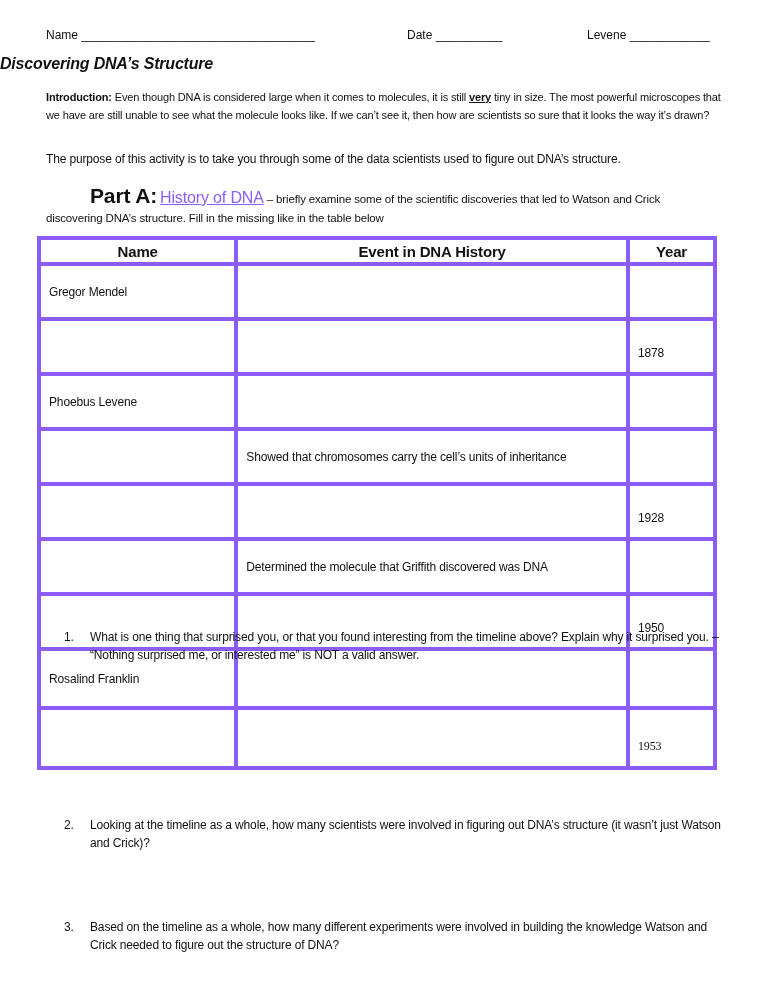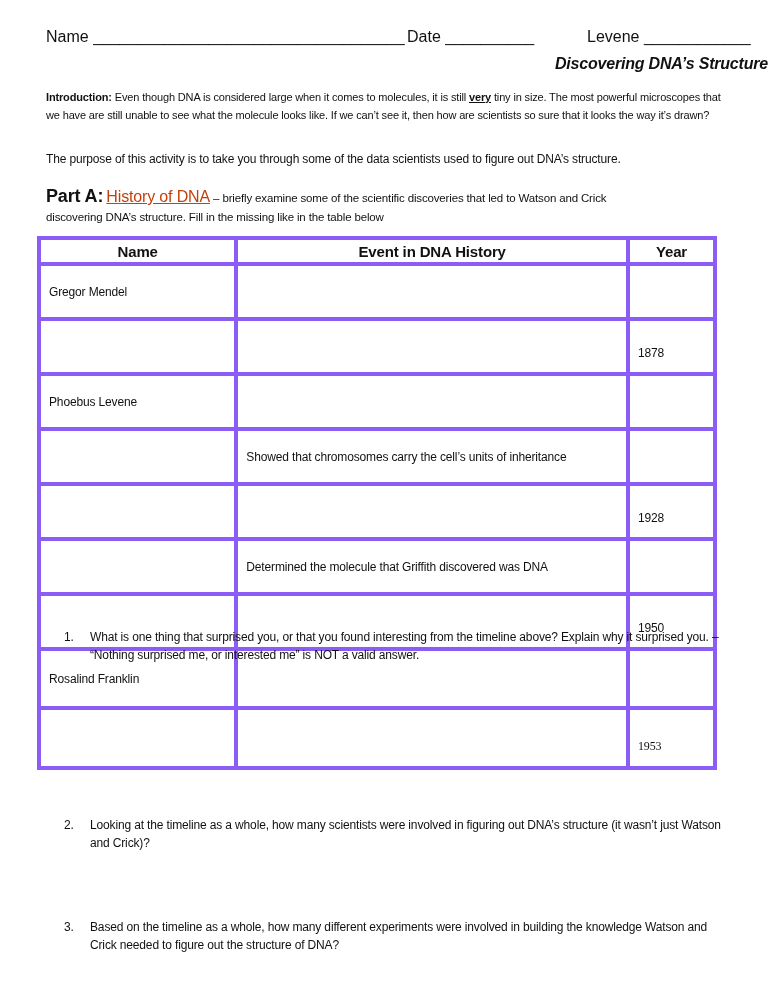--- a/index.html
+++ b/index.html
@@ -1,41 +1,41 @@
 <!DOCTYPE html>
 <html><head>
 <meta charset="utf-8">
 <style>
   html, body { margin: 0; padding: 0; background: #ffffff; }
   body {
     width: 768px; height: 994px; position: relative; overflow: hidden;
     font-family: "Liberation Sans", sans-serif; color: #111;
   }
   .abs { position: absolute; }
-  .hdr { font-size: 16px; top: 28px; letter-spacing: 0px; }
+  .hdr { font-size: 12px; top: 28px; letter-spacing: 0px; }
   .title {
-    position: absolute; top: 55px; left: 0; width: 768px; text-align: right;
+    position: absolute; top: 55px; left: 0; width: 768px; text-align: left;
     font-weight: bold; font-style: italic; font-size: 16px; letter-spacing: -0.2px;
   }
   .intro {
     position: absolute; left: 46px; top: 89px; width: 680px;
     font-size: 11px; line-height: 17.5px; letter-spacing: -0.15px;
   }
   .intro b { font-weight: bold; }
   .intro u { font-weight: bold; }
   .purpose {
     position: absolute; left: 46px; top: 152px; width: 680px;
     font-size: 12px; letter-spacing: -0.15px;
   }
   .parta {
     position: absolute; left: 46px; top: 185px; width: 680px;
     font-size: 11.5px; line-height: 22px; letter-spacing: -0.15px;
   }
-  .parta .big { font-size: 18px; font-weight: bold; }
-  .parta .link { font-size: 16px; color: #c2410c; text-decoration: underline; }
+  .parta .big { font-size: 21px; font-weight: bold; margin-left: 44px; }
+  .parta .link { font-size: 16px; color: #8b5cf6; text-decoration: underline; }
   .parta .line2 { display: block; line-height: 17px; }
   table.hist {
     position: absolute; left: 37px; top: 236px; width: 680px;
     border-collapse: collapse; font-size: 12px; letter-spacing: -0.15px;
   }
   table.hist th, table.hist td {
     border: 4px solid #8b5cf6; padding: 0 8px; vertical-align: middle;
   }
   table.hist th { font-size: 15px; font-weight: bold; height: 22px; text-align: center; }
   table.hist td { height: 39px; }

